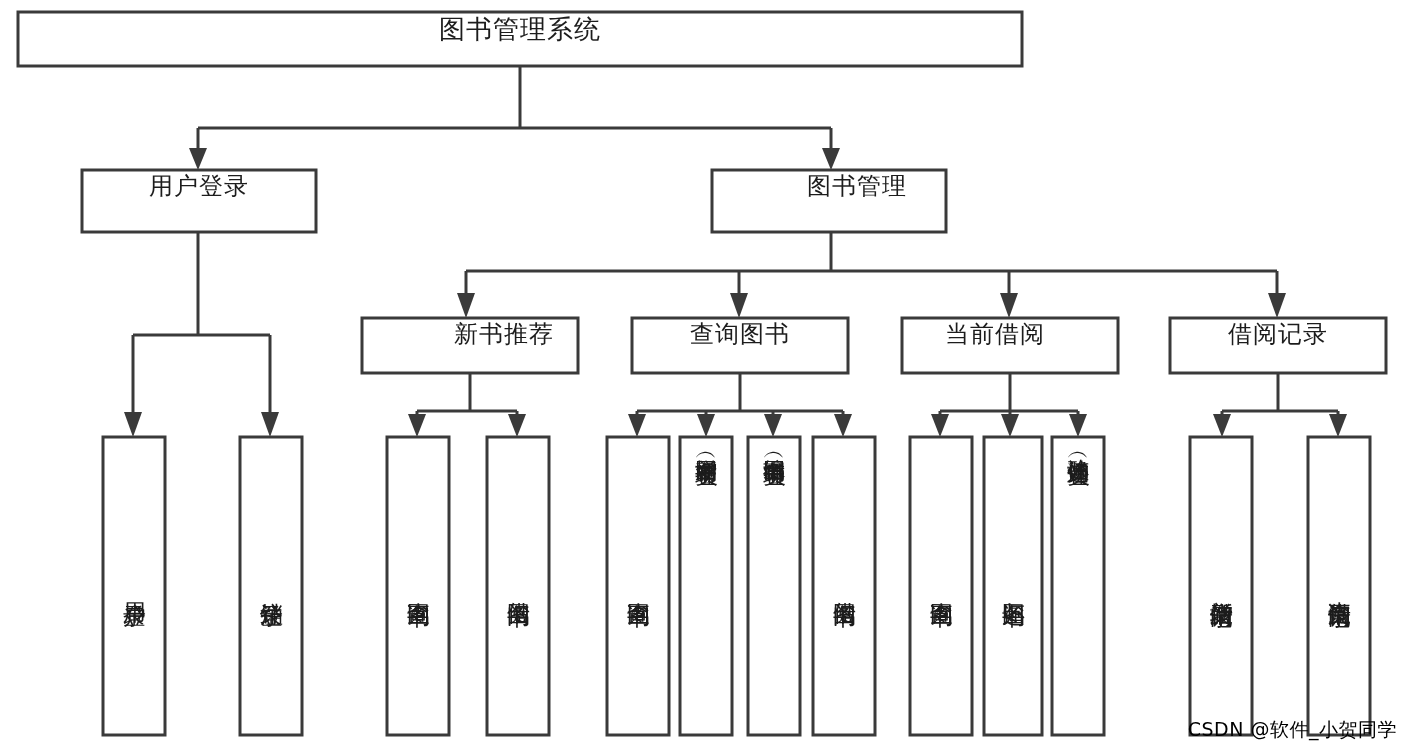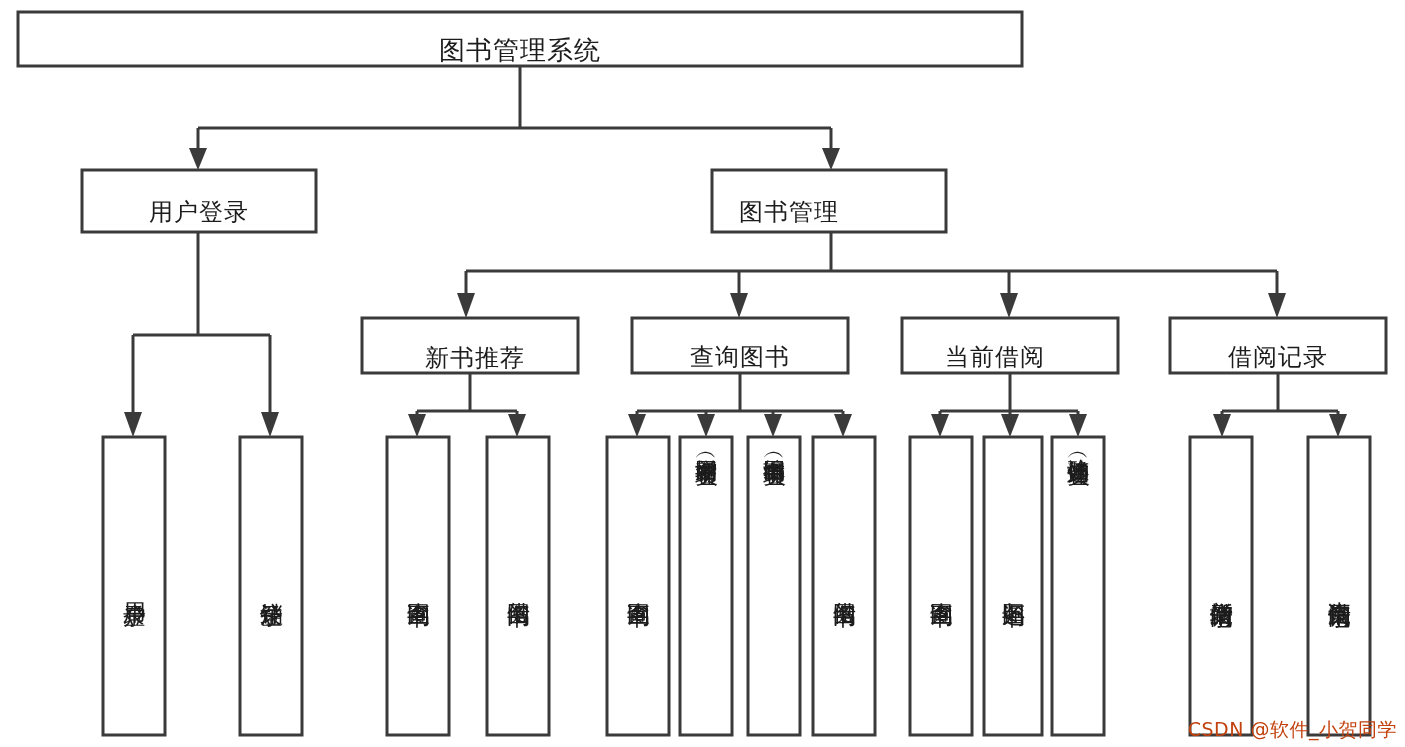--- a/index.html
+++ b/index.html
@@ -55,39 +55,37 @@
     font-family: "DejaVu Sans", "Liberation Sans", sans-serif;
     font-size: 23px;
     line-height: 1.12;
     color: #1c1c1c;
     letter-spacing: 1px;
     white-space: nowrap;
   }
   .horiz-label-wrap {
     position: absolute;
     display: flex;
-    align-items: center;
     justify-content: center;
     pointer-events: none;
-    margin-top: 11px;
   }
   .horiz-label {
     font-family: "DejaVu Sans", "Liberation Sans", sans-serif;
     font-size: 24px;
     color: #1c1c1c;
     white-space: nowrap;
     letter-spacing: 1px;
   }
   .watermark {
     position: absolute;
     right: 8px;
     bottom: 4px;
     font-family: "DejaVu Sans", "Liberation Sans", sans-serif;
     font-size: 19px;
-    color: #c2410c;
+    color: #000000;
     white-space: nowrap;
     letter-spacing: 0.5px;
   }
 </style>
 </head>
 <body>
 
 <div id="diagram-root">
 
   <svg id="flow-svg" viewBox="0 0 1405 747">
@@ -182,25 +180,25 @@
     <rect class="node-box" x="1308" y="437" width="62" height="298"></rect>
   </svg>
 
   <div class="horiz-label-wrap" style="left:18px; top:12px; width:1004px; height:54px;">
     <span class="horiz-label" style="font-size:26px;">图书管理系统</span>
   </div>
 
   <div class="horiz-label-wrap" style="left:82px; top:170px; width:234px; height:62px;">
     <span class="horiz-label">用户登录</span>
   </div>
-  <div class="horiz-label-wrap" style="left:672px; top:170px; width:234px; height:62px;">
+  <div class="horiz-label-wrap" style="left:740px; top:170px; width:234px; height:62px;">
     <span class="horiz-label">图书管理</span>
   </div>
 
-  <div class="horiz-label-wrap" style="left:343px; top:318px; width:216px; height:57px;padding-left:24px;">
+  <div class="horiz-label-wrap" style="left:372px; top:318px; width:216px; height:57px;padding-left:24px;">
     <span class="horiz-label">新书推荐</span>
   </div>
   <div class="horiz-label-wrap" style="left:632px; top:318px; width:216px; height:55px;">
     <span class="horiz-label">查询图书</span>
   </div>
   <div class="horiz-label-wrap" style="left:902px; top:318px; width:186px; height:55px;">
     <span class="horiz-label">当前借阅</span>
   </div>
   <div class="horiz-label-wrap" style="left:1170px; top:318px; width:216px; height:55px;">
     <span class="horiz-label">借阅记录</span>

